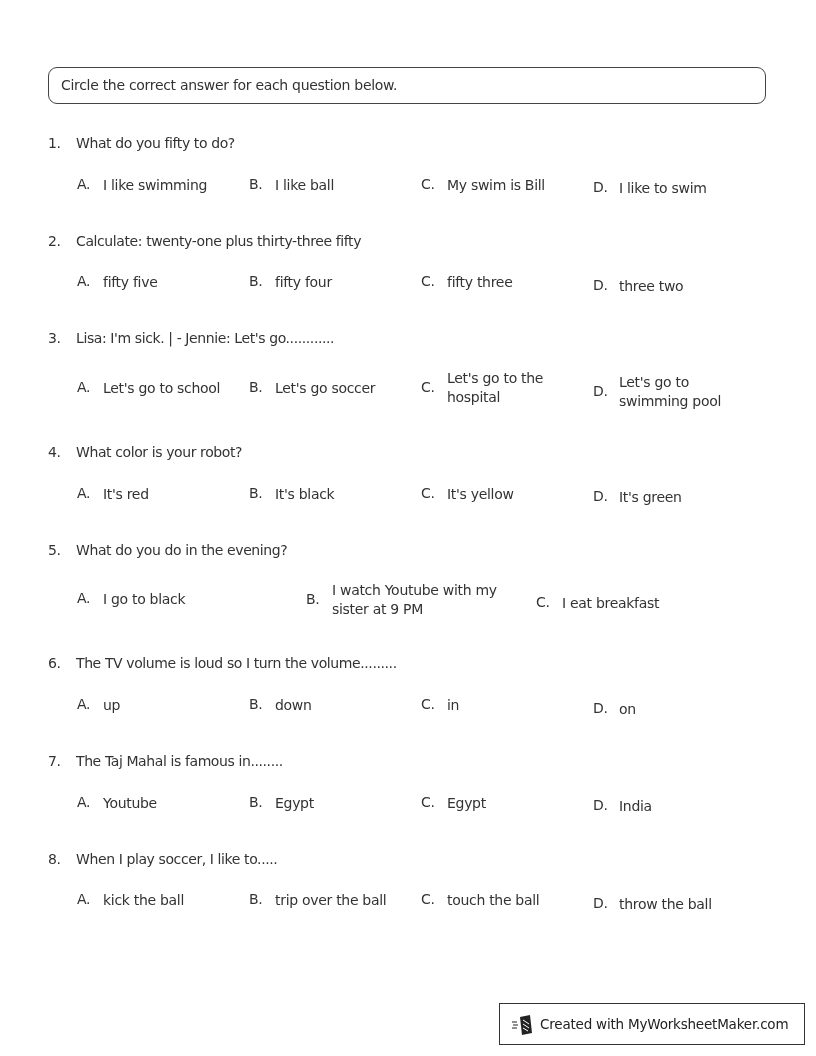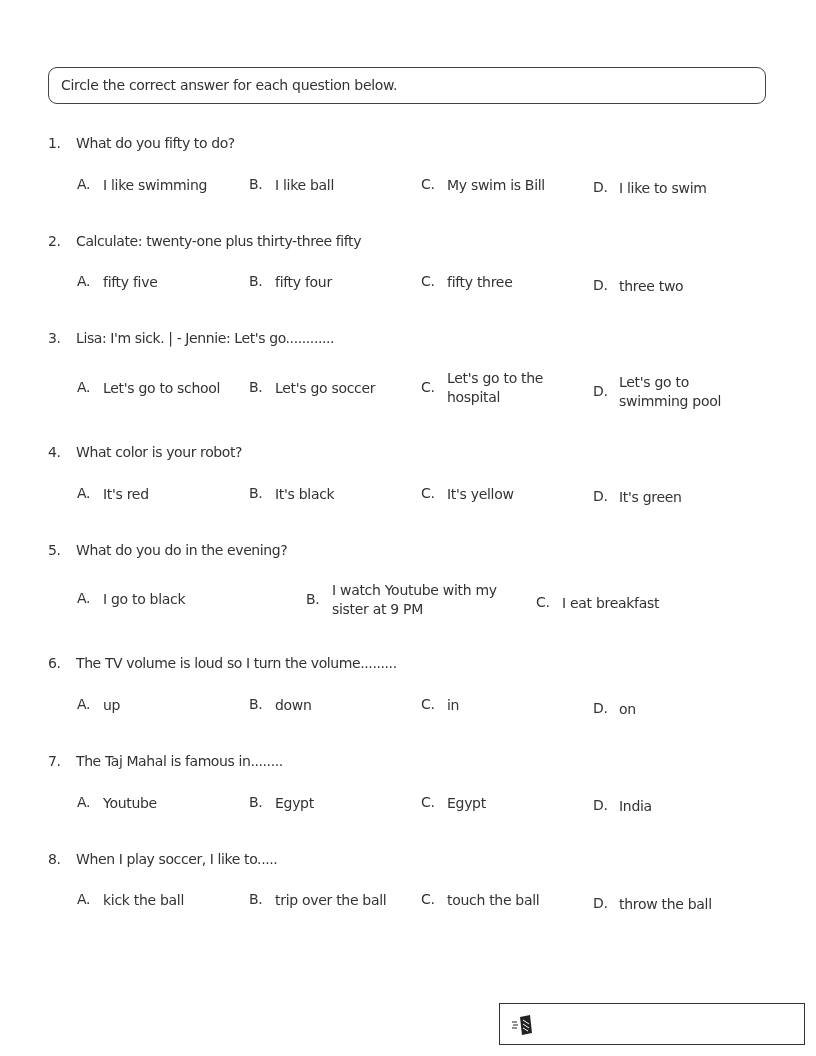--- a/index.html
+++ b/index.html
@@ -203,13 +203,14 @@
 </div>
 
 <div class="credit">
   <svg class="credit-icon" viewBox="0 0 22 20">
     <line x1="0" y1="7" x2="5" y2="7" stroke="#222" stroke-width="1"></line>
     <line x1="1" y1="10" x2="6" y2="10" stroke="#222" stroke-width="1"></line>
     <line x1="0" y1="13" x2="5" y2="13" stroke="#222" stroke-width="1"></line>
     <path d="M8 2 L18 0 L20 18 L10 20 Z" fill="#222"></path>
     <path d="M11 5 L17 9 M11 9 L17 13 M11 13 L16 16" stroke="#fff" stroke-width="1"></path>
   </svg>
+  <span class="credit-text">Created with MyWorksheetMaker.com</span>
 </div>
 
 </body></html>

